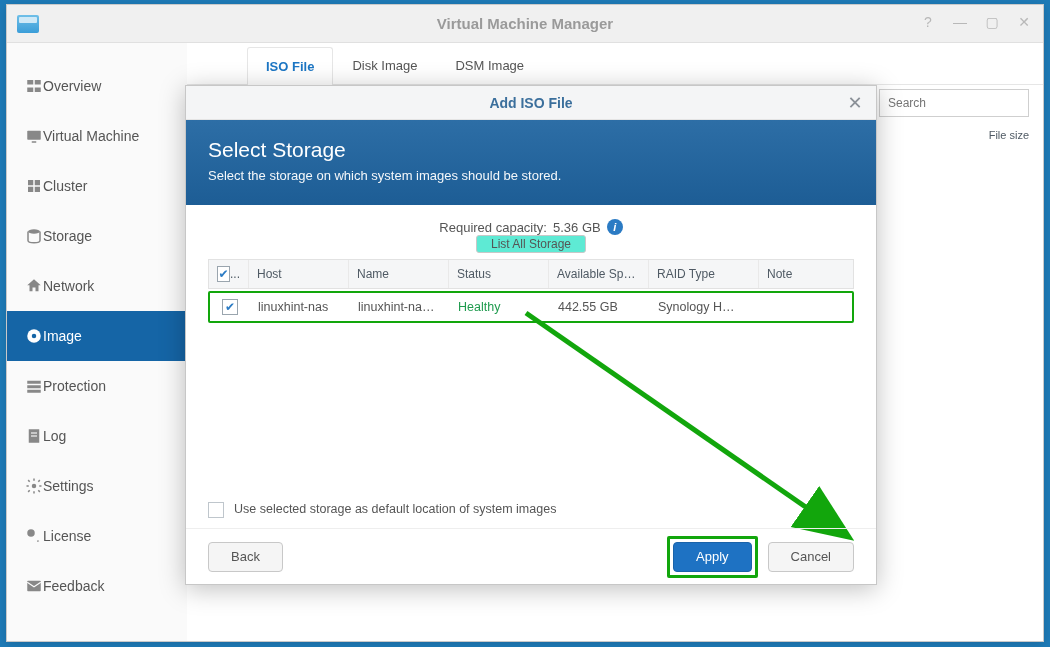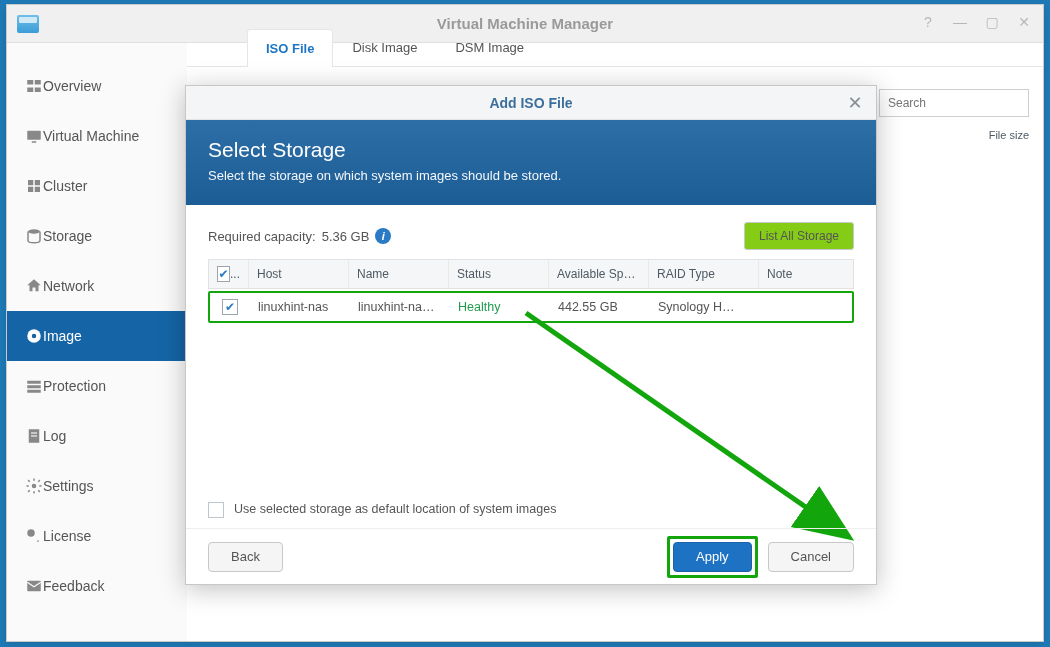--- a/index.html
+++ b/index.html
@@ -21,21 +21,21 @@
 
 .main { display: flex; height: calc(100% - 38px); }
 .sidebar { width: 180px; background: #fafafa; border-right: 0; padding-top: 18px; }
 .side-item { display: flex; align-items: center; gap: 0; height: 50px; padding: 0 18px; color: #555; font-size: 14px; cursor: pointer; }
 .side-item.active { background: #1565a6; color: #fff; }
 .side-icon { width: 18px; height: 18px; display:flex; align-items:center; justify-content:center; }
 .side-icon svg { width: 18px; height: 18px; fill: #888; }
 .side-item.active .side-icon svg { fill: #fff; }
 
 .content { flex: 1; position: relative; background: #fff; }
-.tabs-strip { height: 24px; display: flex; align-items: flex-end; gap: 0; padding-left: 60px; border-bottom: 1px solid #e6e6e6; }
+.tabs-strip { height: 42px; display: flex; align-items: flex-end; gap: 0; padding-left: 60px; border-bottom: 1px solid #e6e6e6; }
 .tab { height: 38px; padding: 0 18px; display: flex; align-items: center; font-size: 13px; color: #555; border: 1px solid transparent; border-bottom: none; cursor: pointer; }
 .tab.active { color: #1c76c4; font-weight: 600; border-color: #e6e6e6; border-radius: 3px 3px 0 0; background: #fff; position: relative; top: 1px; }
 
 .toolbar { position: absolute; right: 14px; top: 46px; display: flex; align-items: center; gap: 10px; padding-left: 12px; }
 .search-input { width: 150px; height: 28px; border: 1px solid #cfcfcf; padding: 0 8px; font-size: 12px; color: #888; }
 
 .bg-headers { position: absolute; right: 14px; top: 86px; display: flex; gap: 14px; font-size: 11px; color: #4f5a64; }
 
 
 .modal {
@@ -43,24 +43,24 @@
   background: #fff; border: 1px solid #c7c7c7; box-shadow: 0 4px 24px rgba(0,0,0,0.25);
 }
 .modal-title { height: 34px; background: #f4f5f6; display:flex; align-items:center; justify-content:center; font-weight:600; color:#3b6f9c; font-size:14px; position:relative; border-bottom:1px solid #e4e4e4; }
 .modal-close { position:absolute; right:10px; top:6px; width:22px; height:22px; background:transparent; border:none; color:#8b9198; font-size:18px; cursor:pointer; }
 
 .modal-hero { background: linear-gradient(#2d6ea6, #1d5d95); color:#fff; padding: 18px 22px 22px 22px; }
 .hero-h { font-size: 21px; font-weight: 500; margin-bottom: 6px; }
 .hero-p { font-size: 13px; opacity: .95; }
 
 .modal-body { padding: 14px 22px 0 22px; position: relative; }
-.req-row { display:flex; align-items:center; justify-content:space-between; height: 34px; font-size:13px; color:#555; }
+.req-row { display:flex; align-items:center; justify-content:flex-start; height: 34px; font-size:13px; color:#555;flex-direction:column; }
 .req-left { display:flex; align-items:center; gap:6px; }
 .info-badge { width:16px;height:16px;border-radius:50%;background:#2b7bc4;color:#fff;font-size:11px;display:flex;align-items:center;justify-content:center;font-style:italic;font-weight:bold; }
-.list-btn { height:28px; padding:0 14px; border:1px solid #c8c8c8; background:#84cc16; color:#555; font-size:12px; border-radius:3px; cursor:pointer; }
+.list-btn { height:28px; padding:0 14px; border:1px solid #c8c8c8; background:#5eead4; color:#555; font-size:12px; border-radius:3px; cursor:pointer; }
 
 .grid-head { display:flex; height:30px; border:1px solid #e2e2e2; background:#f5f6f7; font-size:12px; color:#4f5a64; margin-top:6px; }
 .grid-head > div { display:flex; align-items:center; padding:0 8px; border-right:1px solid #e9e9e9; overflow:hidden; white-space:nowrap; text-overflow:ellipsis; }
 .grid-head > div:last-child { border-right:none; }
 .col-chk { width:40px; justify-content:center; }
 .col-host { width:100px; } .col-name { width:100px; } .col-status { width:100px; }
 .col-avail { width:100px; } .col-raid { width:110px; } .col-note { flex:1; }
 
 .grid-row { display:flex; height:32px; font-size:12.5px; color:#555; align-items:center; border:2px solid #12a60c; border-radius:2px; margin-top:2px; }
 .grid-row > div { display:flex; align-items:center; padding:0 8px; overflow:hidden; white-space:nowrap; text-overflow:ellipsis; }

